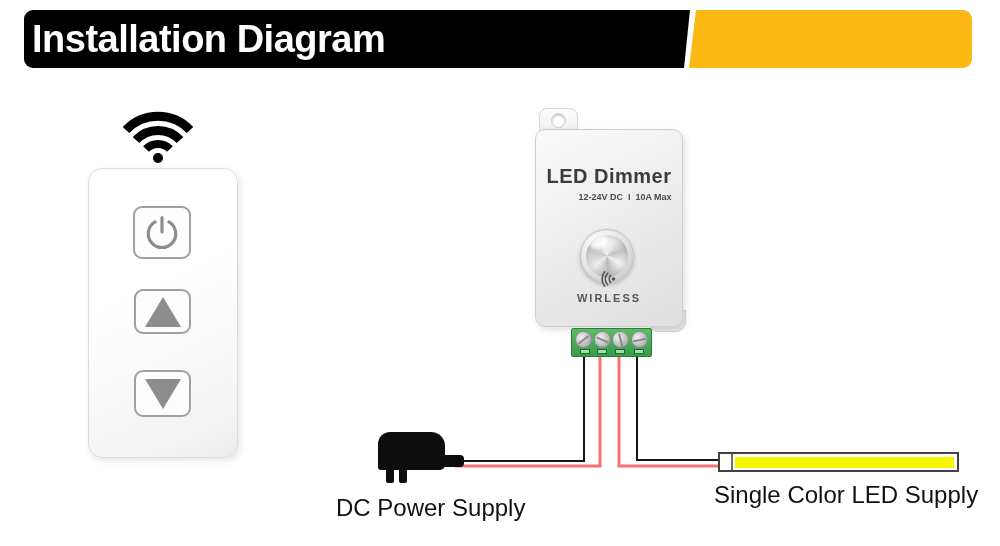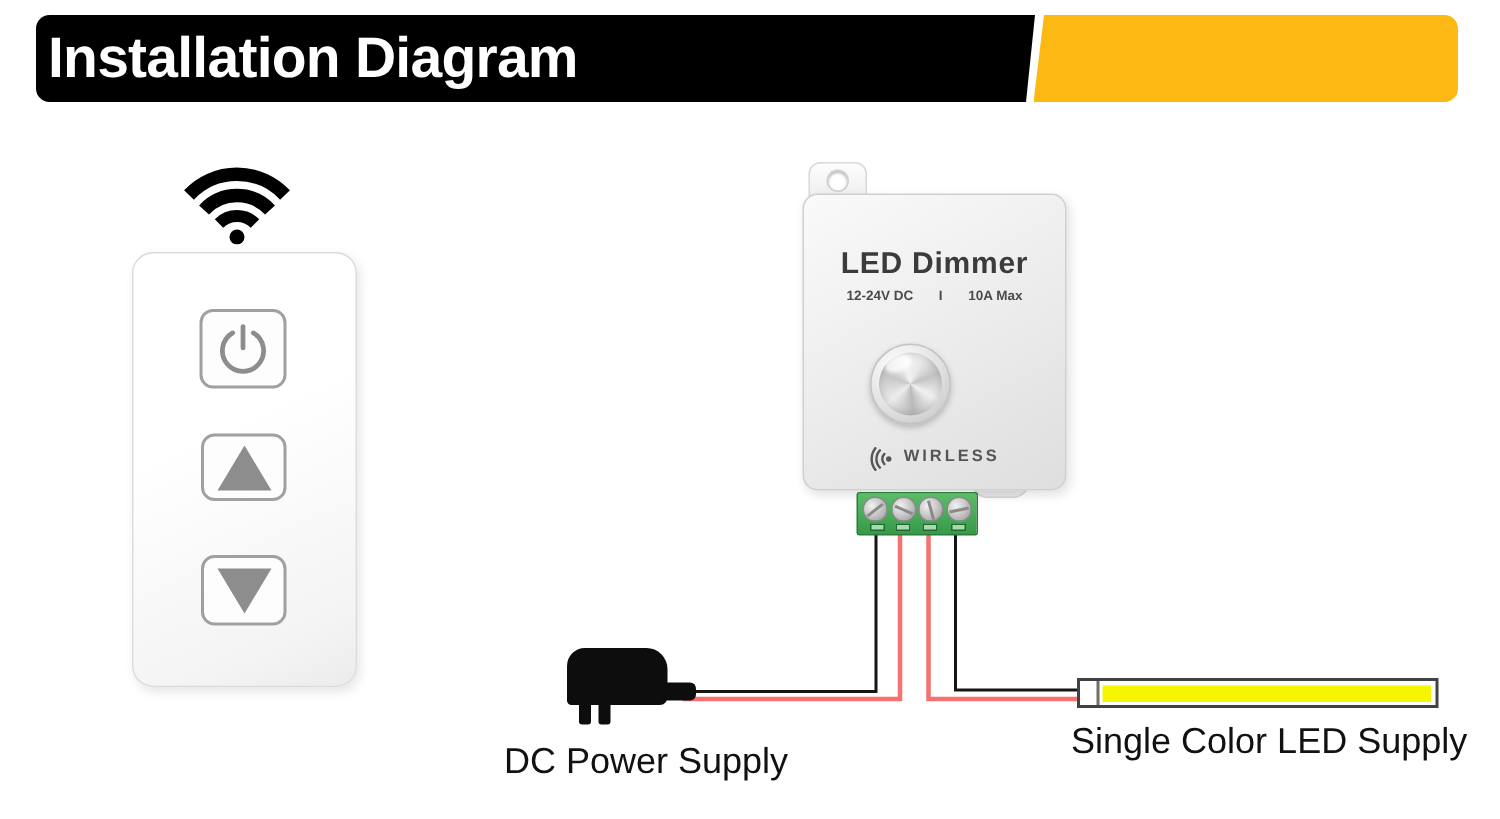--- a/index.html
+++ b/index.html
@@ -73,35 +73,35 @@
   }
   .dimmer-tab-br {
     position: absolute; left: 648px; top: 310px;
     width: 38px; height: 22px;
     background: #e9e9e9;
     border: 1px solid #d5d5d5;
     border-radius: 0 0 10px 10px;
   }
   .dimmer-body {
     position: absolute; left: 535px; top: 129px;
-    width: 176px; height: 198px;
+    width: 148px; height: 198px;
     background: linear-gradient(150deg, #fafafa, #ebebeb 55%, #dedede);
     border: 1px solid #cfcfcf;
     border-radius: 10px;
     box-shadow: 2px 3px 7px rgba(0,0,0,0.12);
   }
   .dimmer-title {
     position: absolute; left: 0; top: 35px; width: 100%;
     text-align: center;
     font-size: 20px; font-weight: bold; color: #3b3b3b;
     letter-spacing: 0.5px;
   }
   .dimmer-spec {
-    position: absolute; left: 0; top: 62px; width: 100%;
-    display: flex; justify-content: center; align-items: center; gap: 17px;
+    position: absolute; left: 16px; top: 62px; width: 100%;
+    display: flex; justify-content: center; align-items: center; gap: 5px;
     font-size: 9px; font-weight: bold; color: #4a4a4a;
   }
   .knob {
     position: absolute; left: 44px; top: 99px;
     width: 54px; height: 54px; border-radius: 50%;
     background: radial-gradient(circle at 35% 30%, #ffffff, #e2e2e2 55%, #bdbdbd 100%);
     border: 1px solid #c2c2c2;
     box-shadow: 0 2px 4px rgba(0,0,0,0.22);
   }
   .knob-inner {
@@ -111,22 +111,22 @@
     box-shadow: inset 0 0 6px rgba(0,0,0,0.18);
   }
   .knob-shine {
     position: absolute; left: 9px; top: 7px;
     width: 18px; height: 11px; border-radius: 50%;
     background: rgba(255,255,255,0.75);
     transform: rotate(-20deg);
     filter: blur(1px);
   }
   .wireless-row {
-    position: absolute; left: 0; top: 168px; width: 100%;
-    display: flex; justify-content: center; align-items: flex-start; gap: 5px;
+    position: absolute; left: 0; top: 141px; width: 100%;
+    display: flex; justify-content: center; align-items: center; gap: 5px; flex-direction: column;
   }
   .wireless-text {
     font-size: 11px; font-weight: bold; color: #555555; letter-spacing: 2px;
   }
 
   
   .terminal-block {
     position: absolute; left: 571px; top: 328px;
     width: 81px; height: 29px;
     background: linear-gradient(#5cbd68, #379a49);

